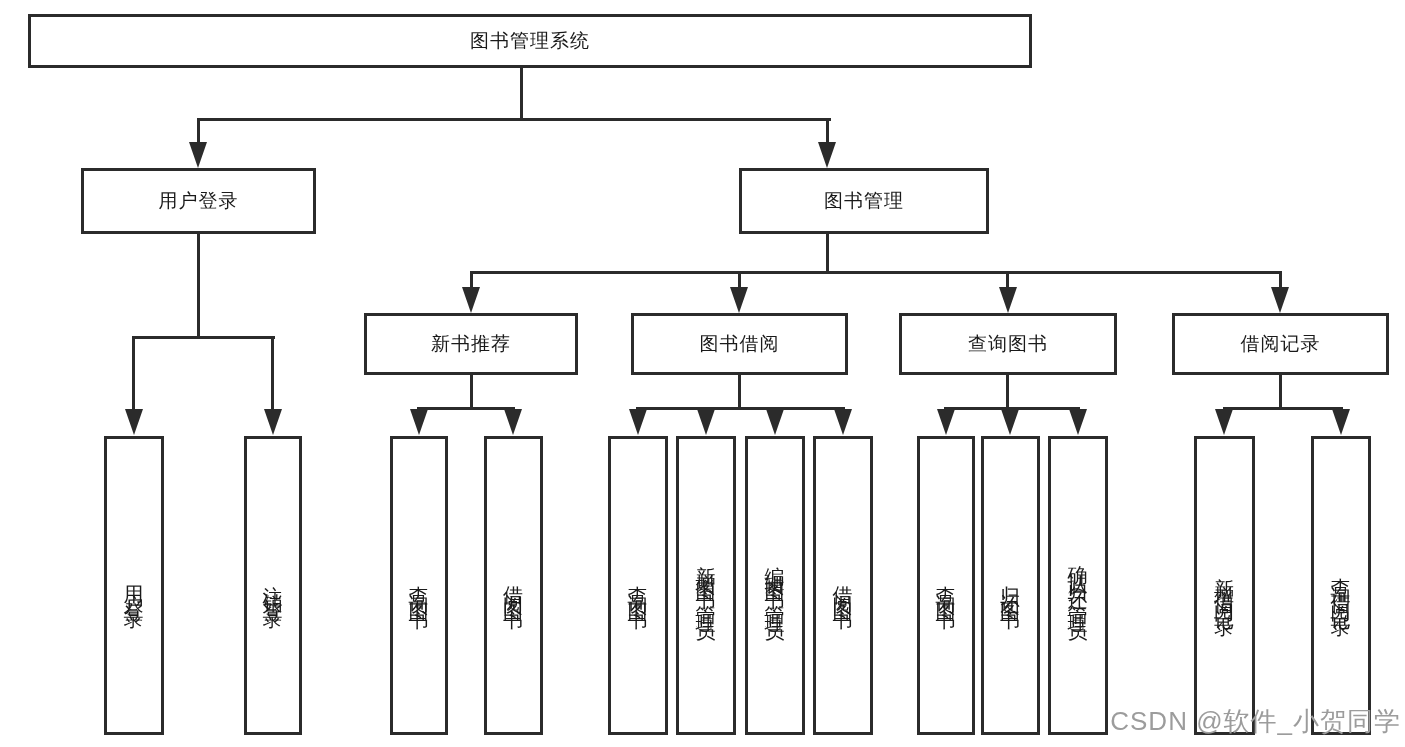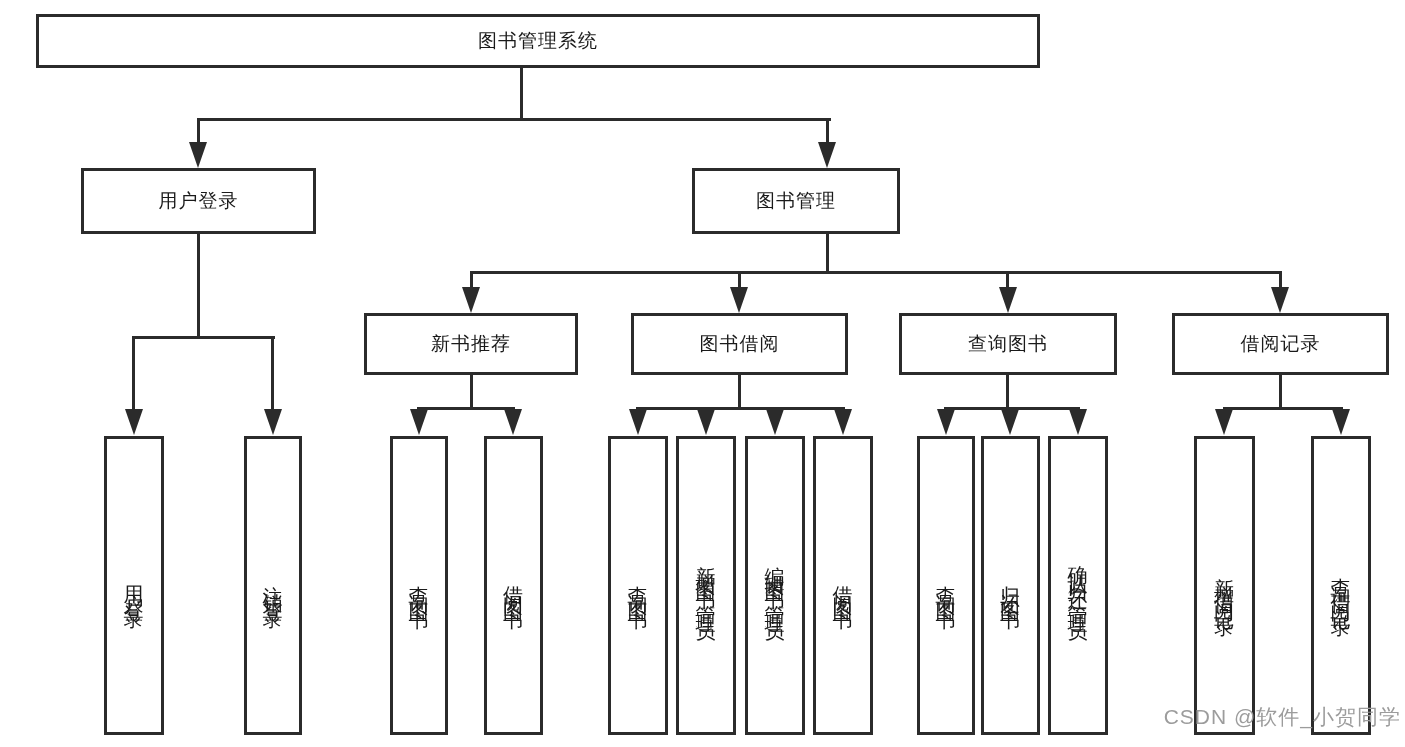--- a/index.html
+++ b/index.html
@@ -19,44 +19,44 @@
     font-size:20px;letter-spacing:8px;line-height:1;white-space:nowrap;
   }
   .hline{position:absolute;height:3px;background:var(--line-color,#2b2b2b);}
   .vline{position:absolute;width:3px;background:var(--line-color,#2b2b2b);}
   .arrow{
     position:absolute;width:0;height:0;
     border-left:9px solid transparent;border-right:9px solid transparent;
     border-top:26px solid var(--line-color,#2b2b2b);
   }
   .watermark{
-    position:absolute;right:4px;bottom:16px;z-index:5;
-    font-size:21px;color:var(--watermark-color,#9c9c9c);letter-spacing:1px;
+    position:absolute;right:4px;bottom:8px;z-index:5;
+    font-size:26px;color:var(--watermark-color,#9c9c9c);letter-spacing:1px;
   }
 </style>
 </head>
 <body>
 
 <div class="stage">
 
-  <div class="box" style="left:36px;top:14px;width:1004px;height:54px">
+  <div class="box" style="left:28px;top:14px;width:1004px;height:54px">
     <span>图书管理系统</span>
   </div>
 
   <div class="vline" style="left:520px;top:68px;height:53px"></div>
   <div class="hline" style="left:197px;top:118px;width:634px"></div>
   <div class="vline" style="left:197px;top:119px;height:24px"></div>
   <div class="arrow" style="left:189px;top:142px"></div>
   <div class="vline" style="left:826px;top:119px;height:24px"></div>
   <div class="arrow" style="left:818px;top:142px"></div>
 
   <div class="box" style="left:81px;top:168px;width:235px;height:66px">
     <span>用户登录</span>
   </div>
-  <div class="box" style="left:692px;top:168px;width:208px;height:66px">
+  <div class="box" style="left:739px;top:168px;width:250px;height:66px">
     <span>图书管理</span>
   </div>
 
   <div class="vline" style="left:197px;top:234px;height:104px"></div>
   <div class="hline" style="left:132px;top:336px;width:143px"></div>
   <div class="vline" style="left:132px;top:337px;height:72px"></div>
   <div class="arrow" style="left:125px;top:409px"></div>
   <div class="vline" style="left:271px;top:337px;height:72px"></div>
   <div class="arrow" style="left:264px;top:409px"></div>
 

